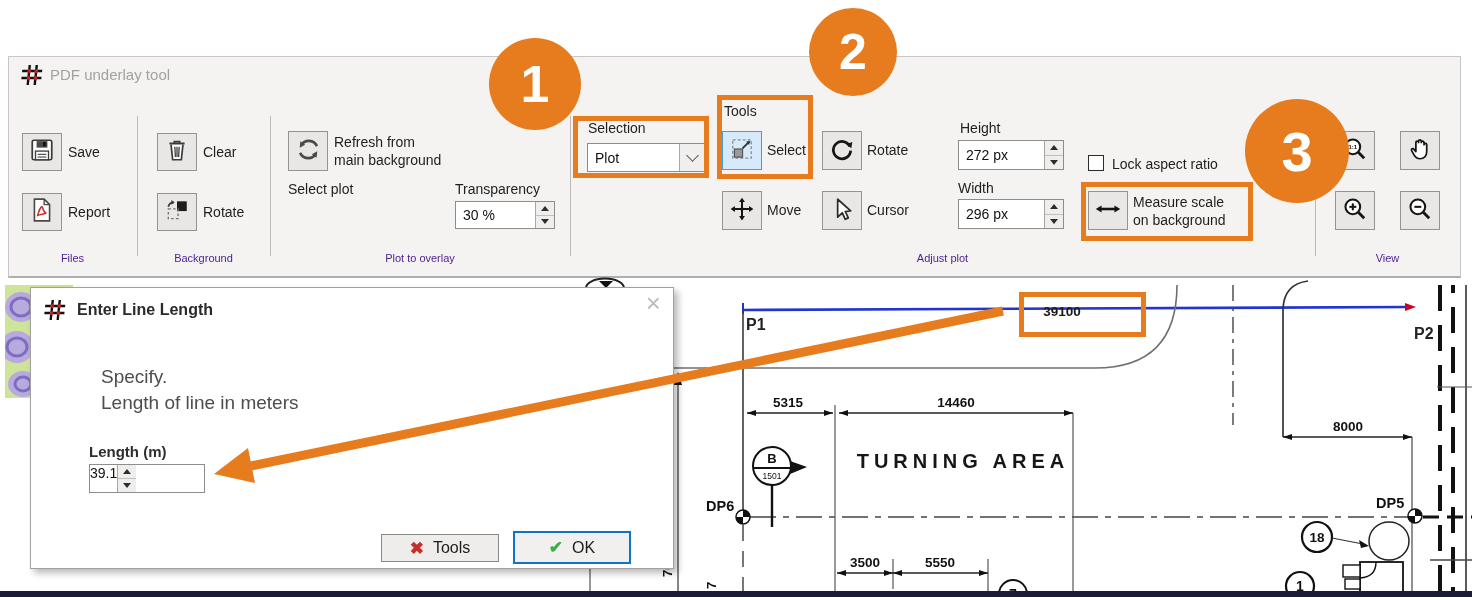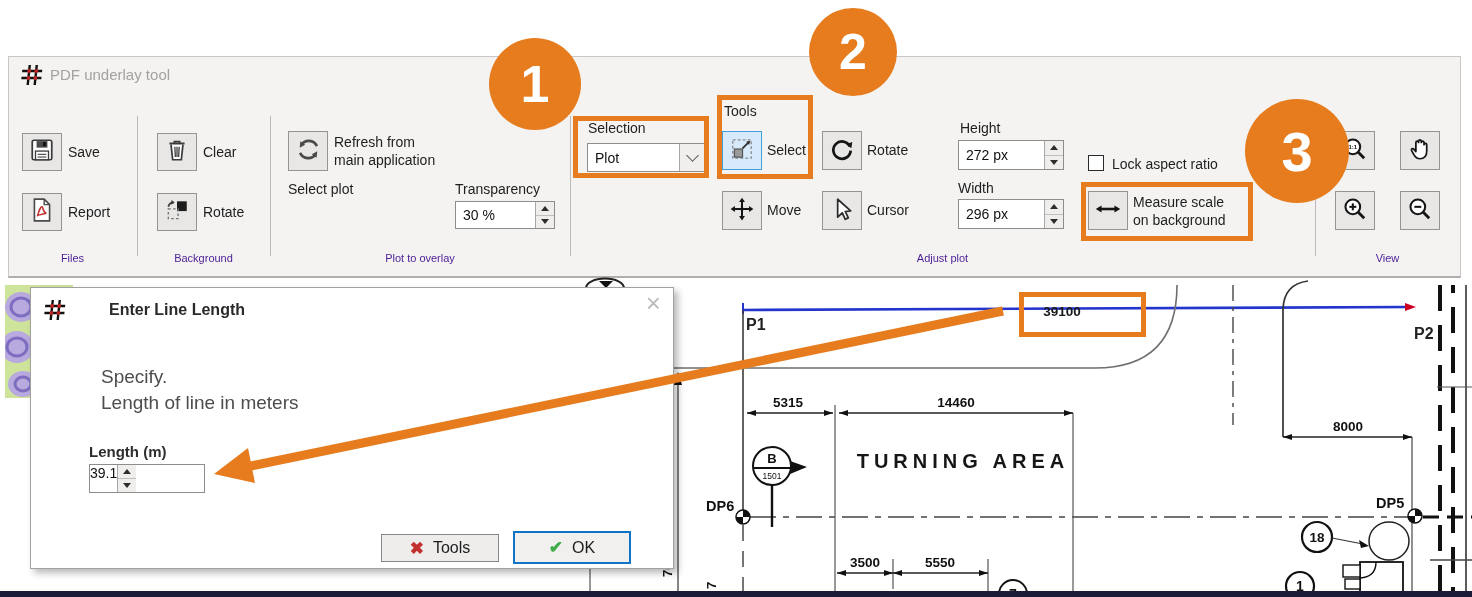--- a/index.html
+++ b/index.html
@@ -26,21 +26,21 @@
   .spin .up{border-bottom:1px solid #c2c0be;}
   .tri-up{width:0;height:0;border-left:4px solid transparent;border-right:4px solid transparent;border-bottom:5px solid #2d2d2d;}
   .tri-down{width:0;height:0;border-left:4px solid transparent;border-right:4px solid transparent;border-top:5px solid #2d2d2d;}
   .ddbtn{width:25px;border-left:1px solid #a9a7a5;background:#f0efee;display:flex;align-items:center;justify-content:center;}
   .chev{width:8px;height:8px;border-left:1.7px solid #555;border-bottom:1.7px solid #555;transform:rotate(-45deg);margin-top:-4px;}
   .checkbox{position:absolute;width:16px;height:16px;background:#fff;border:1px solid #2b2b2b;z-index:3;box-sizing:border-box;}
 
   
   .dialog{position:absolute;left:30px;top:287px;width:642px;height:280px;background:#fff;
           border:1px solid #a3a1a0;box-shadow:4px 4px 7px rgba(0,0,0,.28);z-index:5;}
-  .dlg-title{position:absolute;left:46px;top:13px;font-size:16px;font-weight:bold;color:#2a2a2a;margin-left:32px;}
+  .dlg-title{position:absolute;left:46px;top:13px;font-size:16px;font-weight:bold;color:#2a2a2a;}
   .dlg-close{position:absolute;right:12px;top:2px;font-size:26px;color:#bdbdbd;line-height:26px;cursor:default;}
   .dlg-body{position:absolute;left:70px;top:76px;font-size:19px;color:#4d4d4d;line-height:26px;}
   .dlg-lenlabel{position:absolute;left:58px;top:155px;font-size:15px;font-weight:bold;color:#2e2e2e;}
   .dlg-field{position:absolute;left:58px;top:176px;width:116px;height:29px;background:#fff;
              border:1px solid #8f8d8b;display:flex;align-items:stretch;font-size:14px;color:#111;box-sizing:border-box;}
   .dlg-btn{position:absolute;height:28px;background:#eeedec;border:1px solid #8a8886;display:flex;
            align-items:center;justify-content:center;gap:9px;font-size:16px;color:#1c1c1c;box-sizing:border-box;}
   .dlg-btn.ok{border:2px solid #1173c5;background:#f1f0ef;}
   .glyph-red{color:#c3312f;font-size:17px;font-weight:bold;}
   .glyph-green{color:#3fae49;font-size:17px;font-weight:bold;}
@@ -247,21 +247,21 @@
       <svg width="27" height="27" viewBox="0 0 24 24">
         <path d="M19.5 9 A8 8 0 0 0 5.5 8" fill="none" stroke="#4a4a4a" stroke-width="2.3"></path>
         <polygon points="4.2,10.5 4.8,4.6 9,7.8" fill="#4a4a4a"></polygon>
         <path d="M4.5 15 A8 8 0 0 0 18.5 16" fill="none" stroke="#4a4a4a" stroke-width="2.3"></path>
         <polygon points="19.8,13.5 19.2,19.4 15,16.2" fill="#4a4a4a"></polygon>
       </svg>
     </span>
   </div>
   <div class="rlabel2" style="left:334px;top:133px">
     <div>Refresh from</div>
-    <div>main application</div>
+    <div>main background</div>
   </div>
   <div class="rlabel" style="left:288px;top:181px">Select plot</div>
   <div class="rlabel" style="left:455px;top:181px">Transparency</div>
   <div class="field" style="left:455px;top:201px;width:100px;height:28px">
     <span class="val">30 %</span>
     <span class="spin">
       <div class="up">
           <span class="tri-up"></span>
         </div>
       <div>

